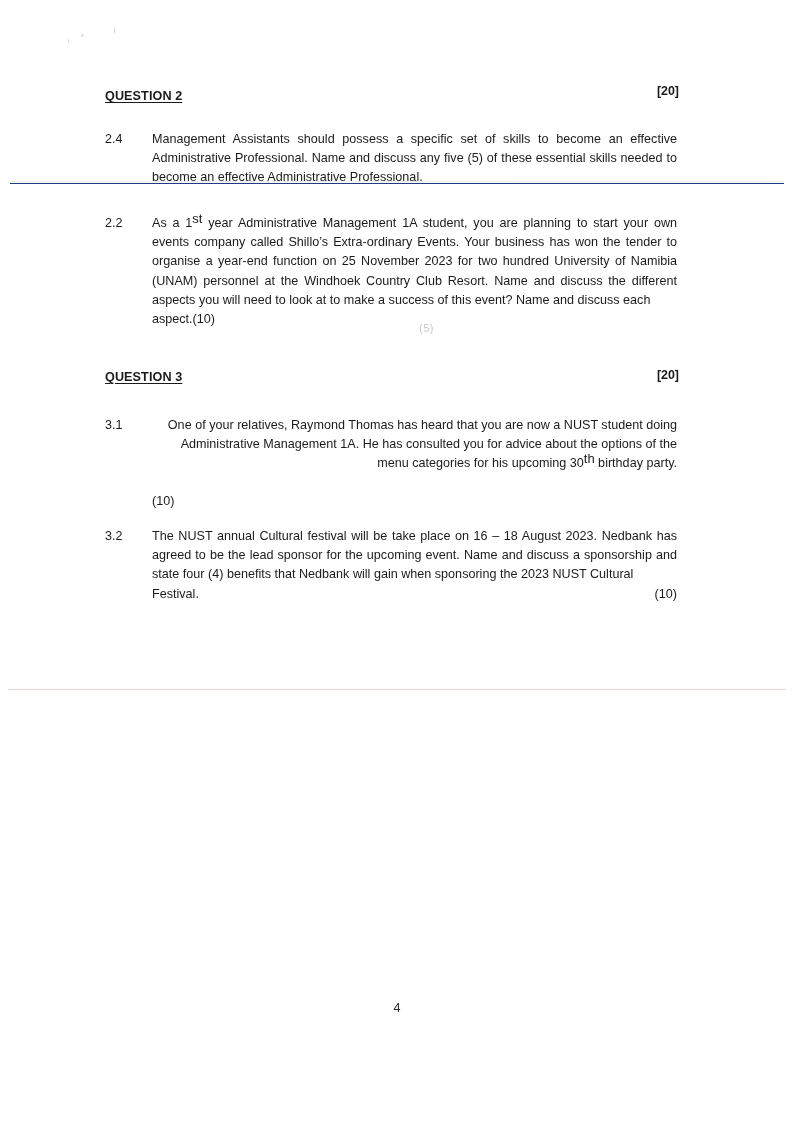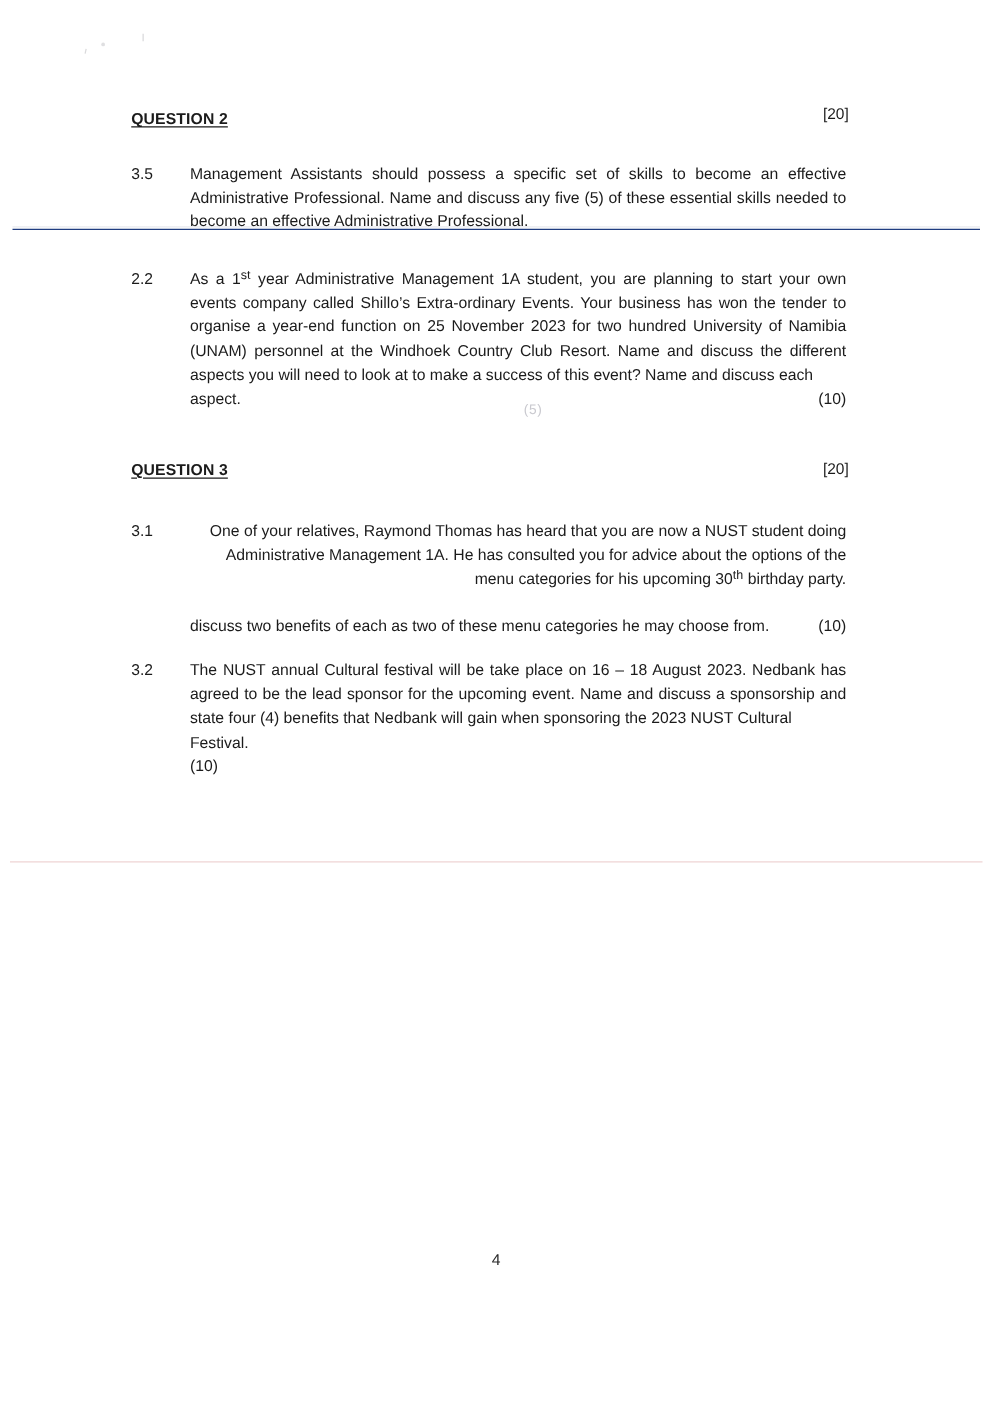--- a/index.html
+++ b/index.html
@@ -47,21 +47,21 @@
     font-weight: bold;
     text-decoration: underline;
     text-underline-offset: 2px;
     letter-spacing: .1px;
   }
   .q-head .q-marks {
     position: absolute;
     right: -2px;
     top: -2px;
     font-size: 12.4px;
-    font-weight: normal;
+    font-weight: bold;
   }
   .q-head.q3 .q-marks { top: 1px; }
 
   
   .item {
     display: flex;
     align-items: flex-start;
     font-size: 12.6px;
   }
   .item .num {
@@ -78,21 +78,21 @@
     text-align: justify;
     text-justify: inter-word;
     font-size: 12.6px;
     hyphens: none;
   }
   .marks-inline {
     font-weight: normal;
     white-space: nowrap;
   }
   sup {
-    font-size: 10px;
+    font-size: 13px;
     vertical-align: 4px;
     line-height: 0;
   }
 
   
   .gap-21  { height: 26px; }
   .gap-22  { height: 27px; }
   .gap-q3-before { height: 27px; }
   .gap-q3-after  { height: 26px; }
   .gap-31-inner  { height: 19px; }
@@ -160,42 +160,42 @@
   <div class="content">
 
     <div class="q-head">
       <span class="q-title">QUESTION 2</span>
       <span class="q-marks">[20]</span>
     </div>
 
     <div class="gap-21"></div>
 
     <div class="item">
-      <div class="num">3.5</div>
+      <div class="num">2.4</div>
       <div class="body">
         <p class="para"><span>Management Assistants should possess a specific set of skills to become an effective</span>
         <span>Administrative Professional.  Name and discuss any five (5) of these essential skills needed to</span>
         <span>become an effective Administrative Professional.</span></p>
       </div>
     </div>
 
     <div class="gap-22"></div>
 
     <div class="item">
       <div class="num">2.2</div>
       <div class="body">
         <p class="para"><span>As a 1</span><sup>st</sup><span> year Administrative Management 1A student, you are planning to start your own events company called Shillo’s Extra-ordinary Events. Your business has won the tender to organise a year-end function on 25 November 2023 for two hundred University of Namibia (UNAM) personnel at the Windhoek Country Club Resort.  Name and discuss the different aspects you will need to look at to make a success of this event? Name and discuss each</span></p>
       </div>
     </div>
 
     <div style="height:0"></div>
 
     <div class="item" style="margin-top:0">
       <div class="num"></div>
-      <div class="body" style="display:flex;justify-content:space-between;line-height:19.1px;">
+      <div class="body" style="display:flex;justify-content:flex-start;line-height:19.1px;">
         <span>aspect.</span>
         <span class="marks-inline">(10)</span>
       </div>
     </div>
 
     <div class="gap-q3-before" style="height:38px"></div>
 
     <div class="q-head q3">
       <span class="q-title">QUESTION 3</span>
       <span class="q-marks">[20]</span>
@@ -204,33 +204,32 @@
     <div class="gap-q3-after" style="height:31px"></div>
 
     <div class="item">
       <div class="num">3.1</div>
       <div class="body">
         <p class="para" style="text-align:right"><span>One of your relatives, Raymond Thomas has heard that you are now a NUST student doing Administrative Management 1A.  He has consulted you for advice about the options of the menu categories for his upcoming 30</span><sup>th</sup><span> birthday party.</span></p>
 
         <div class="gap-31-inner"></div>
 
         <div style="display:flex;justify-content:space-between;line-height:19.1px;font-size:12.6px;">
-          <span>discuss two benefits of each as two of these menu categories he may choose from.</span>
           <span class="marks-inline">(10)</span>
         </div>
       </div>
     </div>
 
     <div class="gap-32"></div>
 
     <div class="item">
       <div class="num">3.2</div>
       <div class="body">
         <p class="para"><span>The NUST annual Cultural festival will be take place on 16 – 18 August 2023.  Nedbank has agreed to be the lead sponsor for the upcoming event. Name and discuss a sponsorship and state four (4) benefits that Nedbank will gain when sponsoring the 2023 NUST Cultural</span></p>
-        <div style="display:flex;justify-content:space-between;line-height:19.1px;font-size:12.6px;flex-direction:column;">
+        <div style="display:flex;justify-content:space-between;line-height:19.1px;font-size:12.6px;">
           <span>Festival.</span>
           <span class="marks-inline">(10)</span>
         </div>
       </div>
     </div>
 
   </div>
 
   <div class="blue-rule-shadow"></div>
   <div class="blue-rule"></div>

